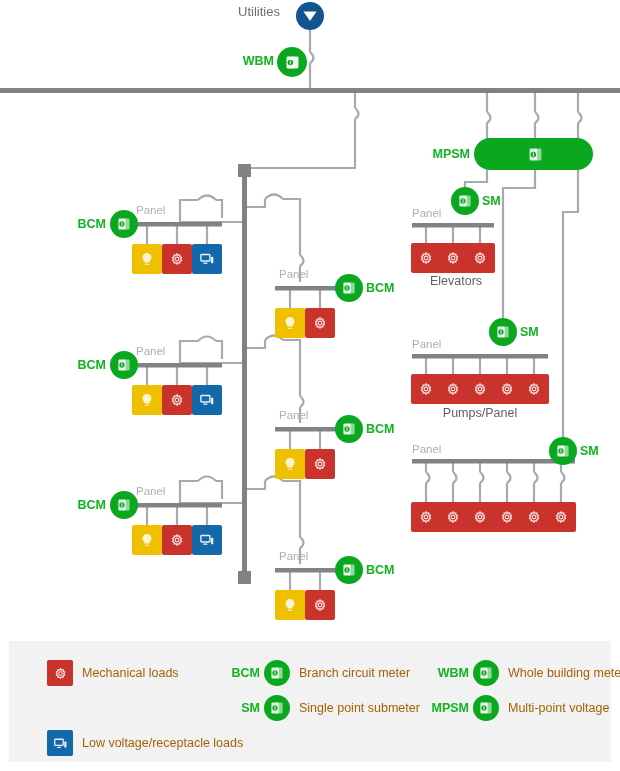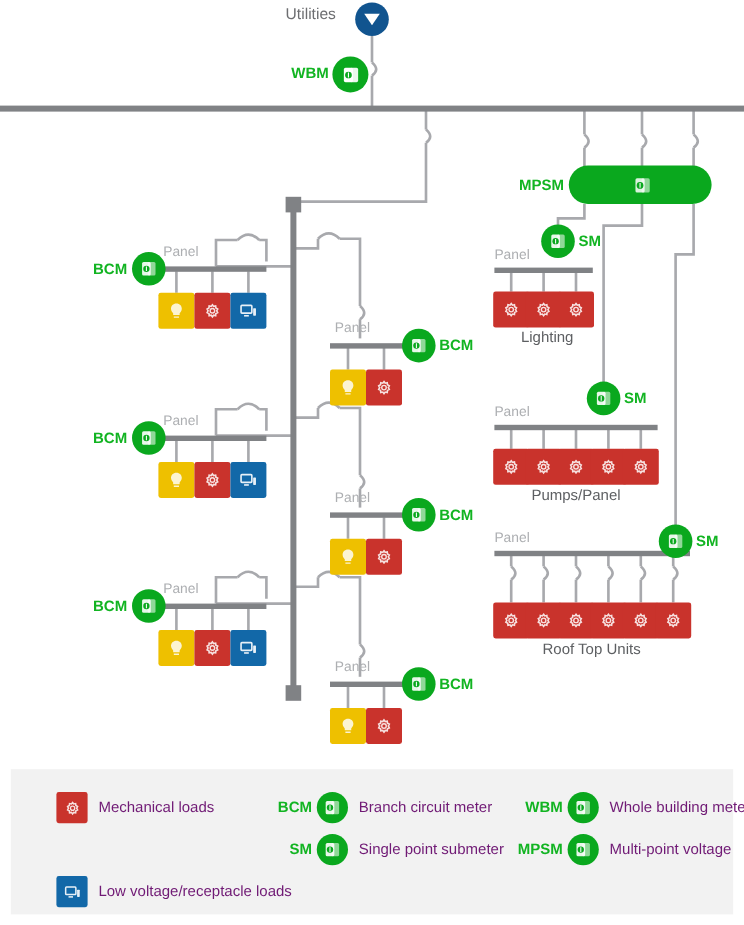--- a/index.html
+++ b/index.html
@@ -45,21 +45,21 @@
   .lg-item{position:absolute;display:flex;align-items:center;}
   .lg-swatch{width:26px;height:26px;border-radius:2px;display:flex;
              align-items:center;justify-content:center;flex:0 0 auto;}
   .lg-swatch.mech{background:#c9332c;}
   .lg-swatch.light{background:#eec000;}
   .lg-swatch.lowv{background:#1268a8;}
   .lg-meter{width:26px;height:26px;border-radius:50%;background:#0aa81e;
             display:flex;align-items:center;justify-content:center;flex:0 0 auto;}
   .lg-code{color:#12b422;font-weight:bold;font-size:12.5px;
            text-align:right;flex:0 0 auto;margin-right:4px;white-space:nowrap;}
-  .lg-text{color:#701a75;font-size:12.5px;margin-left:9px;white-space:nowrap;}
+  .lg-text{color:#a16207;font-size:12.5px;margin-left:9px;white-space:nowrap;}
 </style>
 </head>
 <body>
 
 <div id="stage">
 
   <svg class="wires" viewBox="0 0 620 771">
     <g fill="none" stroke="#a8a9ad" stroke-width="2.2">
 
       <path d="M310,30 L310,52"></path>
@@ -390,21 +390,21 @@
         <path d="M10,4.4 L11.1,5.9 L13,5.5 L13.2,7.4 L14.9,8.3 L14,10 L14.9,11.7 L13.2,12.6 L13,14.5 L11.1,14.1 L10,15.6 L8.9,14.1 L7,14.5 L6.8,12.6 L5.1,11.7 L6,10 L5.1,8.3 L6.8,7.4 L7,5.5 L8.9,5.9 Z" fill="none" stroke="#ffffff" stroke-width="1.5" opacity="0.85"></path>
         <circle cx="10" cy="10" r="2.1" fill="none" stroke="#ffffff" stroke-width="1.3" opacity="0.85"></circle>
       </svg>
   </div>
   <div class="load mech" style="left:465px;top:243px;">
     <svg width="18" height="18" viewBox="0 0 20 20">
         <path d="M10,4.4 L11.1,5.9 L13,5.5 L13.2,7.4 L14.9,8.3 L14,10 L14.9,11.7 L13.2,12.6 L13,14.5 L11.1,14.1 L10,15.6 L8.9,14.1 L7,14.5 L6.8,12.6 L5.1,11.7 L6,10 L5.1,8.3 L6.8,7.4 L7,5.5 L8.9,5.9 Z" fill="none" stroke="#ffffff" stroke-width="1.5" opacity="0.85"></path>
         <circle cx="10" cy="10" r="2.1" fill="none" stroke="#ffffff" stroke-width="1.3" opacity="0.85"></circle>
       </svg>
   </div>
-  <div class="grp-txt" style="left:396px;top:274px;width:120px;">Lighting</div>
+  <div class="grp-txt" style="left:396px;top:274px;width:120px;">Elevators</div>
 
   <div class="meter" style="left:489px;top:318px;">
     <svg width="16" height="16" viewBox="0 0 20 20">
       <rect x="9" y="3" width="8" height="14" rx="1.6" fill="#ffffff" opacity="0.55"></rect>
       <rect x="3" y="3" width="9" height="14" rx="1.6" fill="#ffffff" opacity="0.9"></rect>
       <circle cx="7.5" cy="10" r="3.3" fill="#0aa81e"></circle>
       <path d="M7.5,7.6 L7.5,12.4" stroke="#ffffff" stroke-width="1.1"></path>
     </svg>
   </div>
   <div class="meter-label" style="left:520px;top:318px;">SM</div>
@@ -480,21 +480,20 @@
         <path d="M10,4.4 L11.1,5.9 L13,5.5 L13.2,7.4 L14.9,8.3 L14,10 L14.9,11.7 L13.2,12.6 L13,14.5 L11.1,14.1 L10,15.6 L8.9,14.1 L7,14.5 L6.8,12.6 L5.1,11.7 L6,10 L5.1,8.3 L6.8,7.4 L7,5.5 L8.9,5.9 Z" fill="none" stroke="#ffffff" stroke-width="1.5" opacity="0.85"></path>
         <circle cx="10" cy="10" r="2.1" fill="none" stroke="#ffffff" stroke-width="1.3" opacity="0.85"></circle>
       </svg>
   </div>
   <div class="load mech" style="left:546px;top:502px;">
     <svg width="18" height="18" viewBox="0 0 20 20">
         <path d="M10,4.4 L11.1,5.9 L13,5.5 L13.2,7.4 L14.9,8.3 L14,10 L14.9,11.7 L13.2,12.6 L13,14.5 L11.1,14.1 L10,15.6 L8.9,14.1 L7,14.5 L6.8,12.6 L5.1,11.7 L6,10 L5.1,8.3 L6.8,7.4 L7,5.5 L8.9,5.9 Z" fill="none" stroke="#ffffff" stroke-width="1.5" opacity="0.85"></path>
         <circle cx="10" cy="10" r="2.1" fill="none" stroke="#ffffff" stroke-width="1.3" opacity="0.85"></circle>
       </svg>
   </div>
-  <div class="grp-txt" style="left:423px;top:534px;width:140px;">Roof Top Units</div>
 
   <div id="legend">
 
     <div class="lg-item" style="left:38px;top:19px;">
       <span class="lg-swatch mech">
         <svg width="17" height="17" viewBox="0 0 20 20">
             <path d="M10,4.4 L11.1,5.9 L13,5.5 L13.2,7.4 L14.9,8.3 L14,10 L14.9,11.7 L13.2,12.6 L13,14.5 L11.1,14.1 L10,15.6 L8.9,14.1 L7,14.5 L6.8,12.6 L5.1,11.7 L6,10 L5.1,8.3 L6.8,7.4 L7,5.5 L8.9,5.9 Z" fill="none" stroke="#ffffff" stroke-width="1.5" opacity="0.85"></path>
             <circle cx="10" cy="10" r="2.1" fill="none" stroke="#ffffff" stroke-width="1.3" opacity="0.85"></circle>
           </svg>
       </span>

